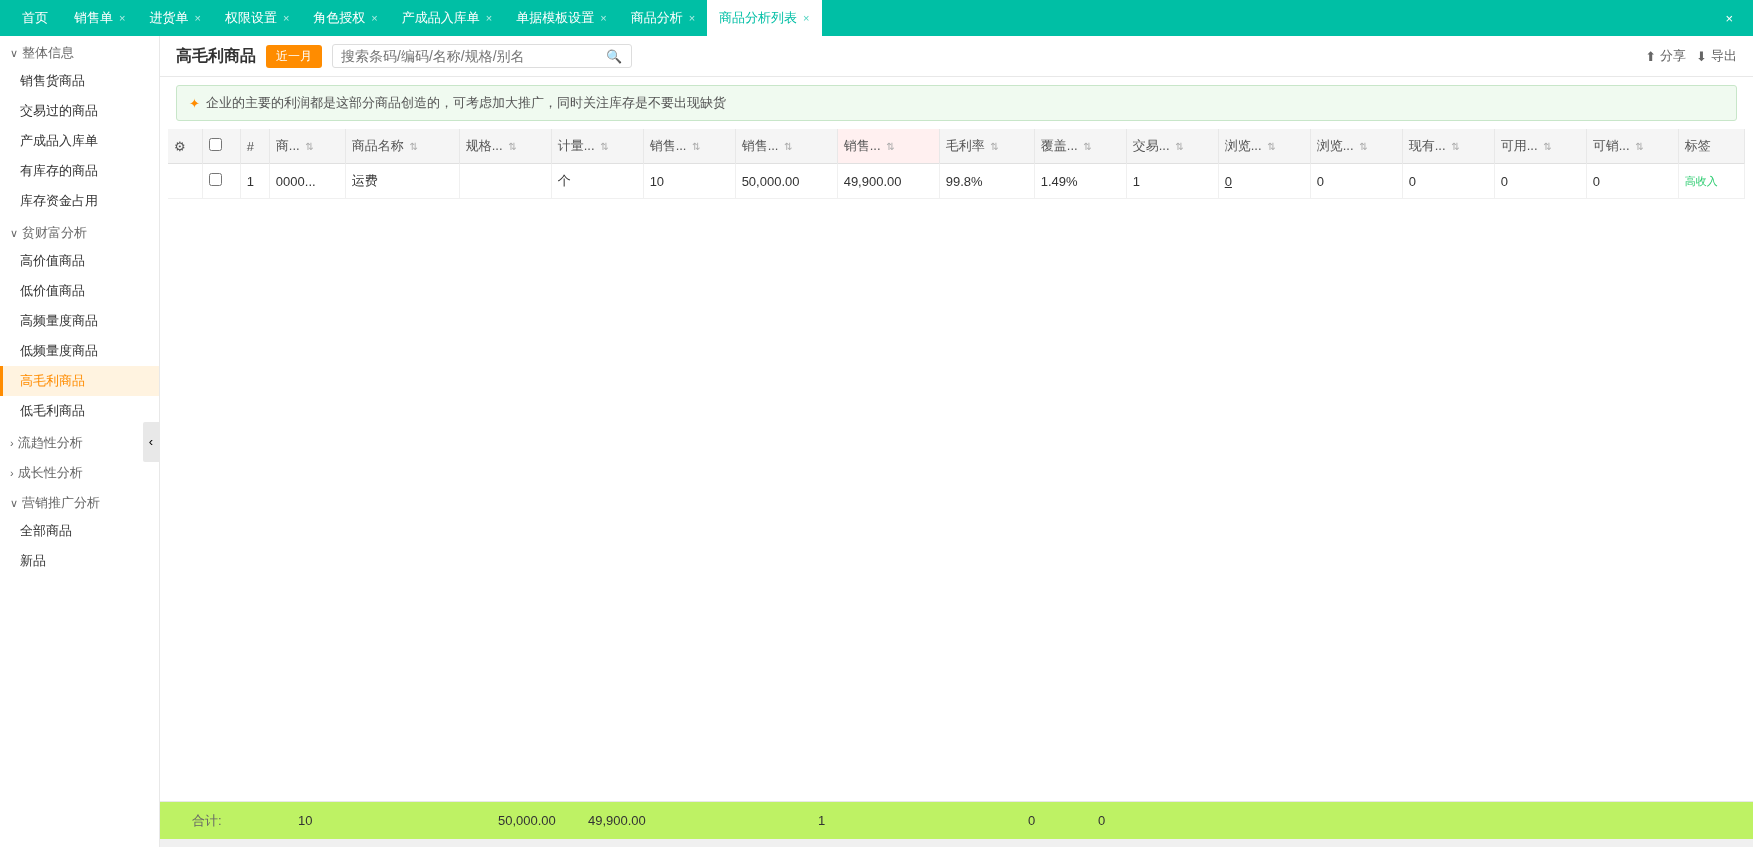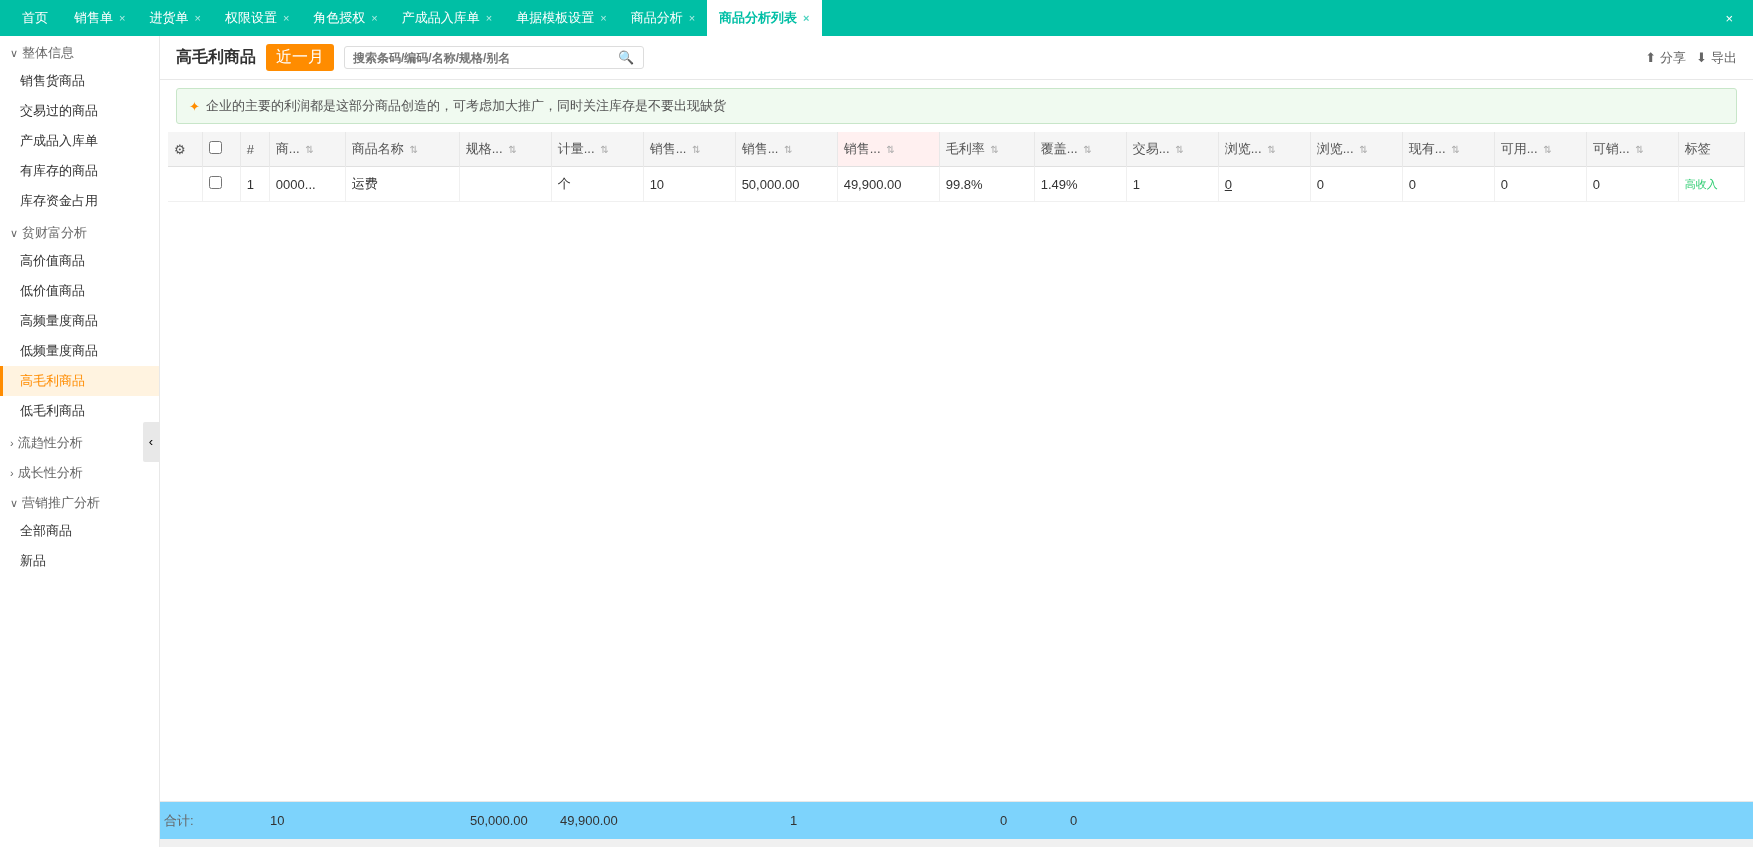--- a/index.html
+++ b/index.html
@@ -21,21 +21,21 @@
       display: flex;
       align-items: center;
       cursor: pointer;
       white-space: nowrap;
       font-size: 13px;
       color: #fff;
     }
     .top-nav .nav-tab.active {
       background: #fff;
       color: #00bfa5;
-      font-weight: bold;
+      font-weight: normal;
     }
     .top-nav .nav-tab .close-icon {
       margin-left: 6px;
       font-size: 11px;
       opacity: 0.7;
     }
     .top-nav .nav-home {
       padding: 0 14px;
       height: 32px;
       display: flex;
@@ -131,39 +131,38 @@
       font-weight: bold;
       color: #333;
     }
     .period-btn {
       background: #ff8c00;
       color: #fff;
       border: none;
       padding: 3px 10px;
       border-radius: 3px;
       cursor: pointer;
-      font-size: 16px;
+      font-size: 12px;
     }
     .search-box {
       display: flex;
       align-items: center;
       border: 1px solid #ddd;
       border-radius: 3px;
       padding: 3px 8px;
       flex: 1;
       max-width: 300px;
     }
     .search-box input {
       border: none;
       outline: none;
-      font-size: 12px;
+      font-size: 14px;
       color: #1d4ed8;
       width: 100%;
       background: transparent;
-      font-weight: bold;
     }
     .search-icon { color: #999; cursor: pointer; }
     .header-actions { margin-left: auto; display: flex; gap: 10px; }
     .action-btn {
       display: flex;
       align-items: center;
       gap: 4px;
       color: #666;
       cursor: pointer;
       font-size: 12px;
@@ -214,23 +213,23 @@
       padding: 8px 6px;
       color: #333;
       border-right: 1px solid #f0f0f0;
       white-space: nowrap;
     }
     .tag-high { color: #2ecc71; font-size: 11px; }
     .underline { text-decoration: underline; }
 
     
     .footer-bar {
-      background: #7dd3fc;
+      background: #bef264;
       border-top: 1px solid #e8e8e8;
-      padding: 8px 4px;
+      padding: 8px 32px;
       display: flex;
       align-items: center;
       font-size: 12px;
       color: #333;
       min-height: 38px;
     }
     .footer-label { color: #666; margin-right: 20px; min-width: 80px; }
     .footer-cell { min-width: 80px; padding: 0 6px; }
 
     

